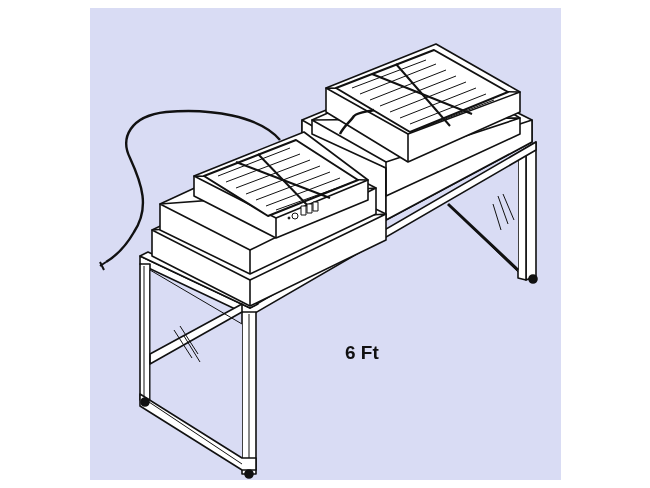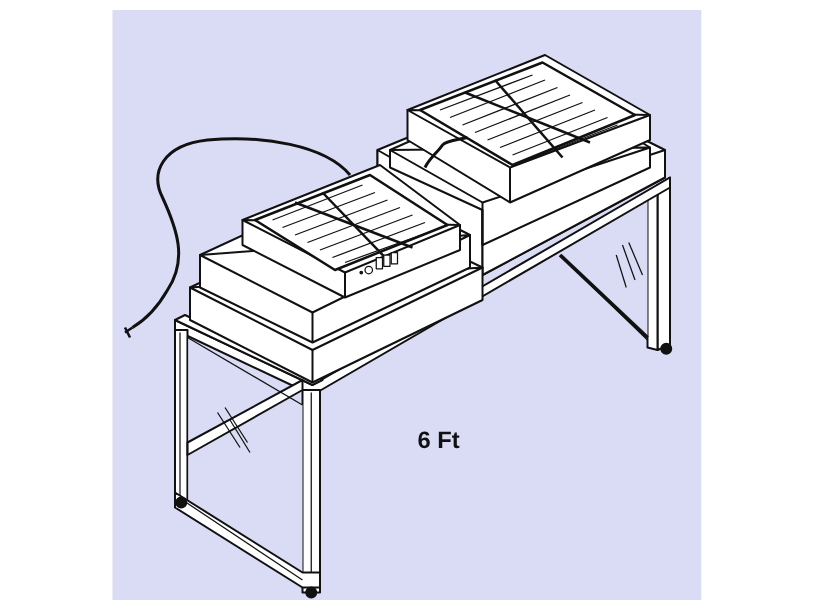--- a/index.html
+++ b/index.html
@@ -3,21 +3,21 @@
   <meta charset="utf-8">
   <style>
     html, body { margin: 0; padding: 0; background: #ffffff; }
     body { width: 650px; height: 488px; position: relative; overflow: hidden; }
     .panel {
       position: absolute; left: 90px; top: 8px; width: 471px; height: 472px;
       background: #d9dcf4;
     }
     .panel svg { position: absolute; left: 0; top: 0; }
     .size-label {
-      position: absolute; left: 244px; top: 334px;
+      position: absolute; left: 255px; top: 334px;
       font-family: "Liberation Sans", sans-serif; font-weight: bold; font-size: 19px;
       color: #111111;
     }
   </style>
 </head>
 <body>
 
 <div class="panel">
   <svg width="471" height="472" viewBox="0 0 471 472" fill="#ffffff" stroke="#111111" stroke-width="1.6" stroke-linejoin="round">
 

